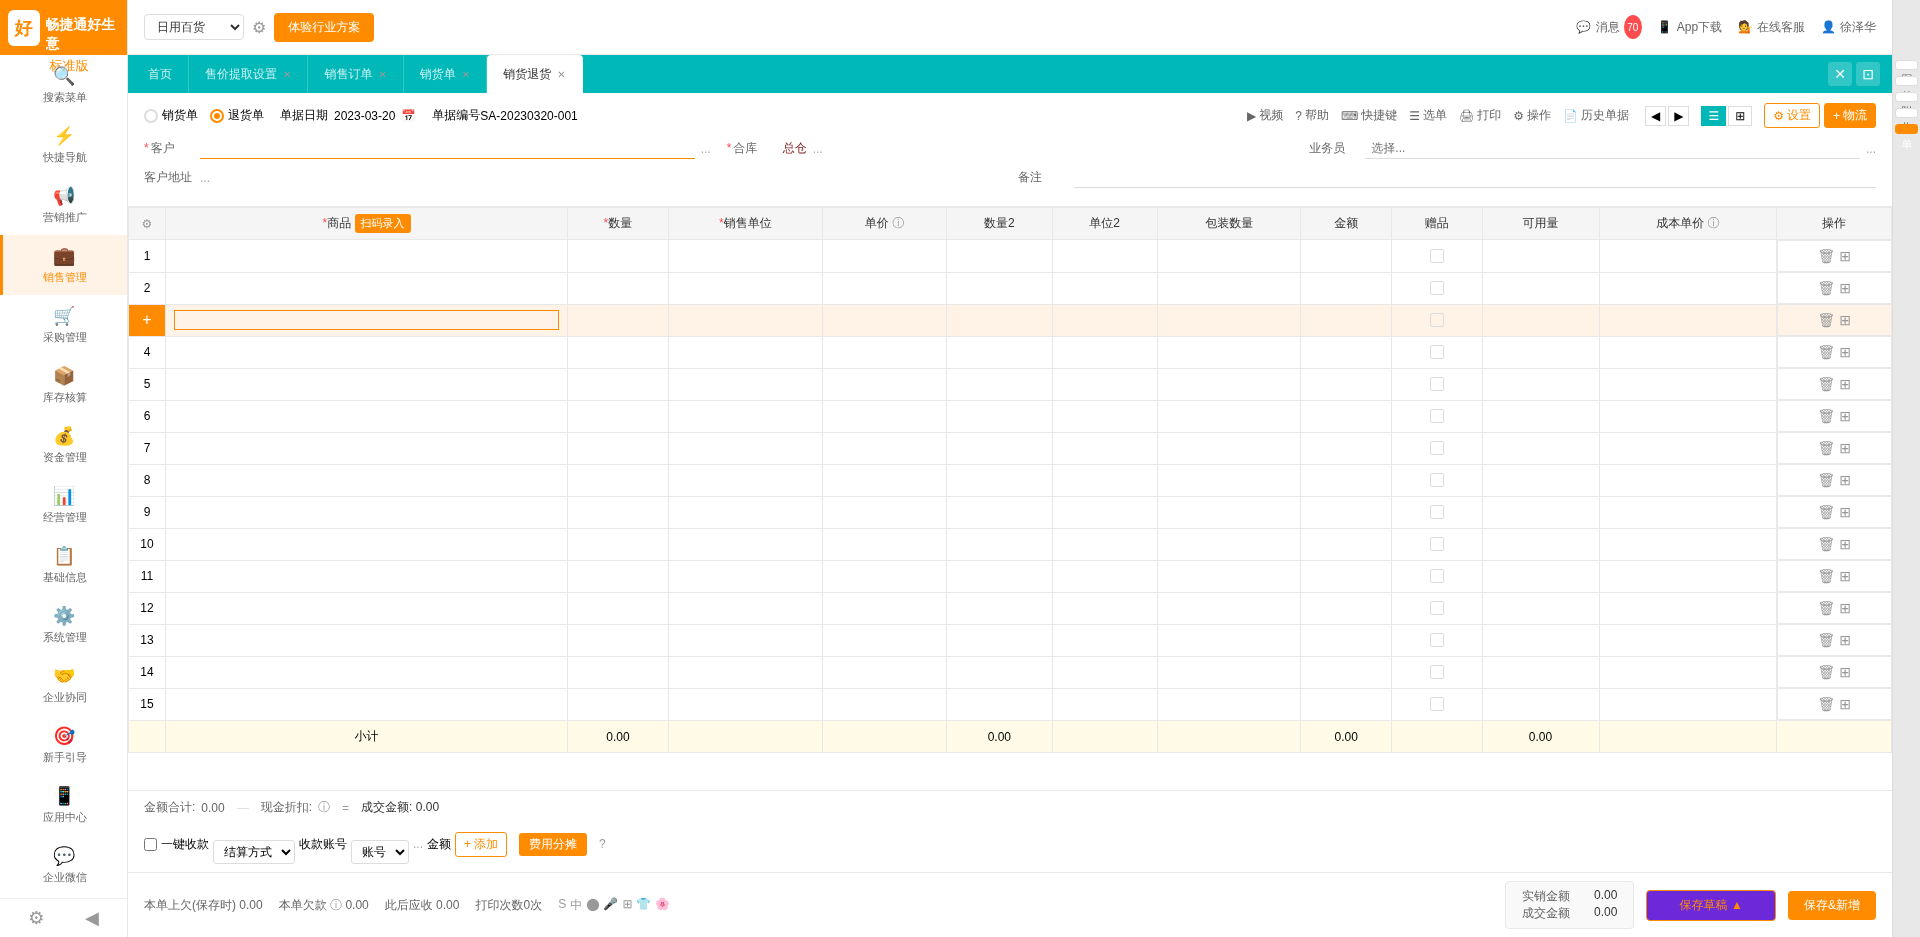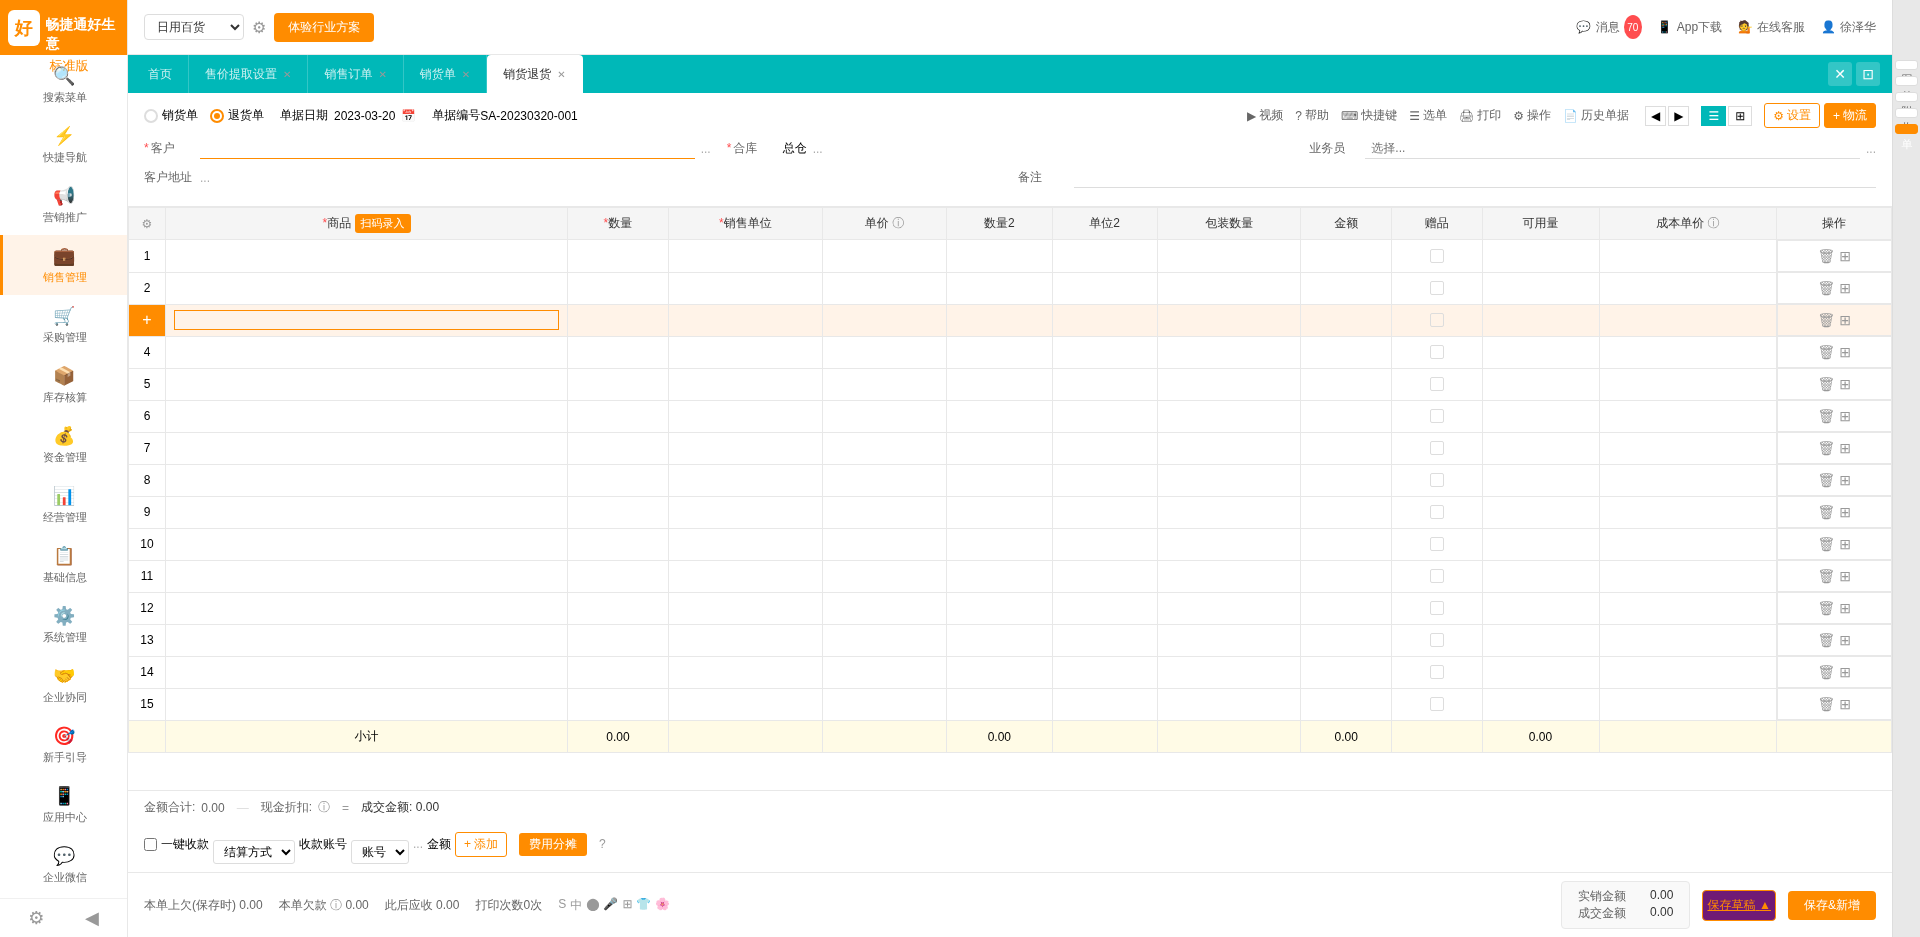--- a/index.html
+++ b/index.html
@@ -100,21 +100,21 @@
     .footer-add-btn { background: #fff; border: 1px solid #ff8c00; color: #ff8c00; border-radius: 3px; padding: 3px 8px; cursor: pointer; display: flex; align-items: center; gap: 3px; }
     .footer-split-btn { background: #ff8c00; color: #fff; border: none; border-radius: 3px; padding: 3px 10px; cursor: pointer; }
 
     
     .bottom-bar { background: #fff; border-top: 1px solid #e8e8e8; padding: 8px 16px; display: flex; align-items: center; justify-content: space-between; flex-shrink: 0; }
     .bottom-bar-left { display: flex; align-items: center; gap: 16px; color: #666; }
     .summary-box { background: #f9f9f9; border: 1px solid #e8e8e8; border-radius: 4px; padding: 6px 16px; }
     .summary-row { display: flex; justify-content: space-between; gap: 24px; }
     .summary-label { color: #666; }
     .summary-value { color: #333; font-weight: 500; }
-    .save-draft-btn { background: #701a75; border: 1px solid #ff8c00; color: #ff8c00; border-radius: 4px; padding: 6px 4px; cursor: pointer; font-size: 13px; text-decoration: underline; }
+    .save-draft-btn { background: #6d28d9; border: 1px solid #ff8c00; color: #ff8c00; border-radius: 4px; padding: 6px 32px; cursor: pointer; font-size: 13px; }
     .save-new-btn { background: #ff8c00; color: #fff; border: none; border-radius: 4px; padding: 6px 16px; cursor: pointer; font-size: 13px; font-weight: 500; }
 
     
     .right-panel { width: 28px; background: #00b8b8; display: flex; flex-direction: column; align-items: center; padding: 8px 0; gap: 4px; flex-shrink: 0; }
 
     .info-icon { color: #999; font-size: 12px; }
 
     
     .toolbar-icons { display: flex; align-items: center; gap: 12px; flex-wrap: wrap; }
     .toolbar-icon-item { display: flex; align-items: center; gap: 3px; color: #666; cursor: pointer; font-size: 12px; }
@@ -340,21 +340,21 @@
       </div>
 
       <div class="form-row">
         <div class="form-field">
           <span class="form-label required">客户</span>
           <input class="form-input" type="text" style="border-bottom: 1px solid rgb(255, 140, 0);">
           <span class="form-input-dots">...</span>
         </div>
         <div class="form-field">
           <span class="form-label required">合库</span>
-          <span style="color:#000000;font-family:Liberation Serif, serif;">总仓</span>
+          <span style="color:#7f1d1d;font-family:Liberation Serif, serif;">总仓</span>
           <span class="form-input-dots">...</span>
         </div>
         <div class="form-field">
           <span class="form-label">业务员</span>
           <input class="form-input" type="text" placeholder="选择..." style="">
           <span class="form-input-dots">...</span>
         </div>
       </div>
 
       <div class="form-row">

